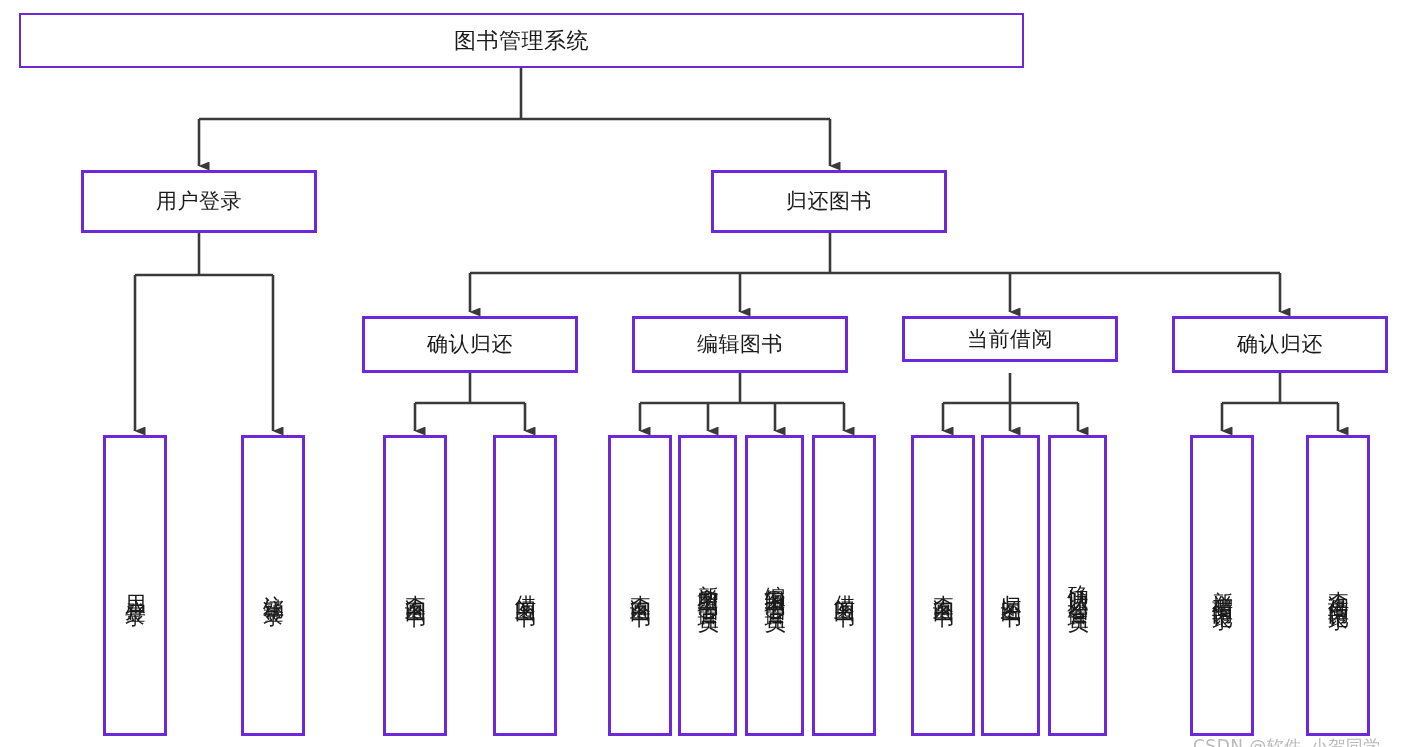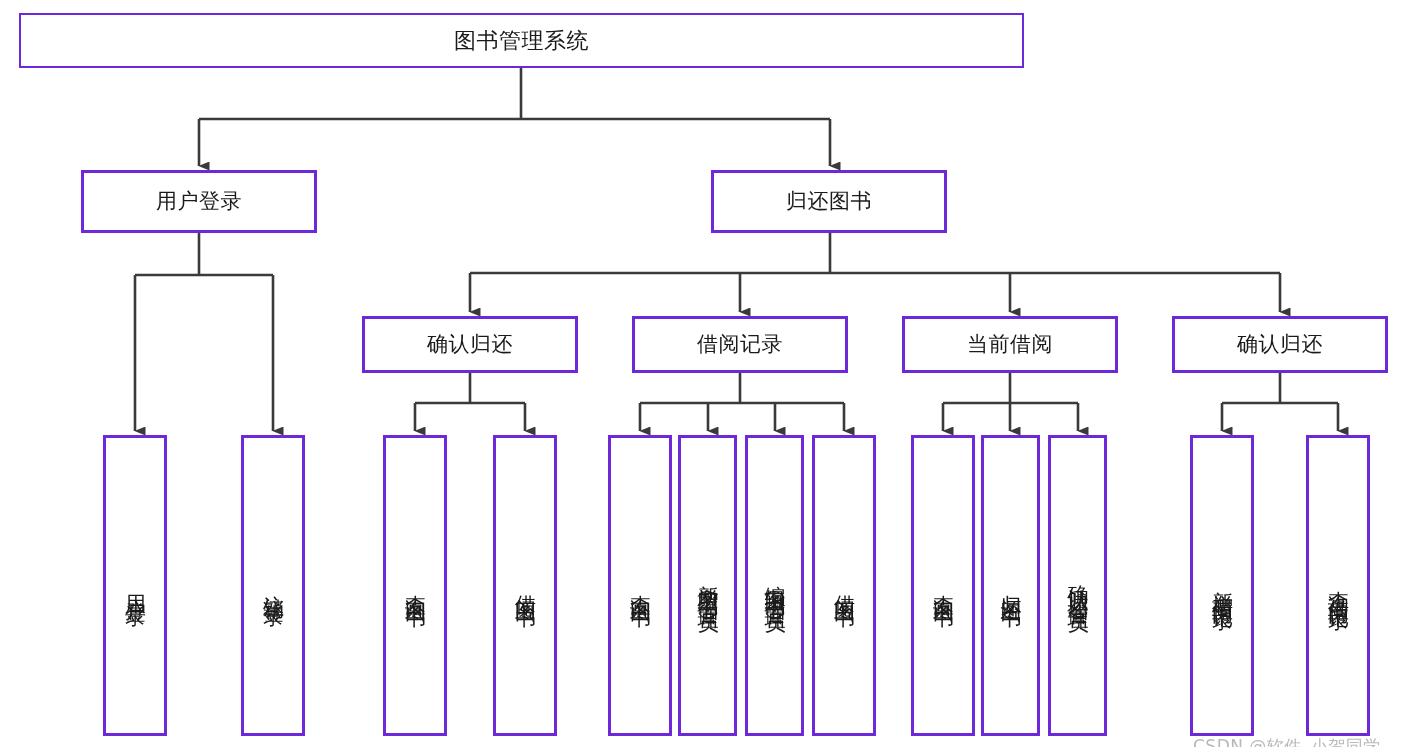--- a/index.html
+++ b/index.html
@@ -141,23 +141,23 @@
     <span class="label">用户登录</span>
   </div>
   <div class="node horiz" style="left:711px; top:170px; width:236px; height:63px;">
     <span class="label">归还图书</span>
   </div>
 
   <div class="node horiz" style="left:362px; top:316px; width:216px; height:57px;">
     <span class="label">确认归还</span>
   </div>
   <div class="node horiz" style="left:632px; top:316px; width:216px; height:57px;">
-    <span class="label">借阅记录</span>
-  </div>
-  <div class="node horiz" style="left:902px; top:316px; width:216px; height:57px;">
+    <span class="label">编辑图书</span>
+  </div>
+  <div class="node horiz" style="left:902px; top:316px; width:216px; height:46px;">
     <span class="label">当前借阅</span>
   </div>
   <div class="node horiz" style="left:1172px; top:316px; width:216px; height:57px;">
     <span class="label">确认归还</span>
   </div>
 
   <div class="node leaf" style="left:103px; top:435px; width:64px; height:301px;">
     <span class="label">用户登录</span>
   </div>
   <div class="node leaf" style="left:241px; top:435px; width:64px; height:301px;">

